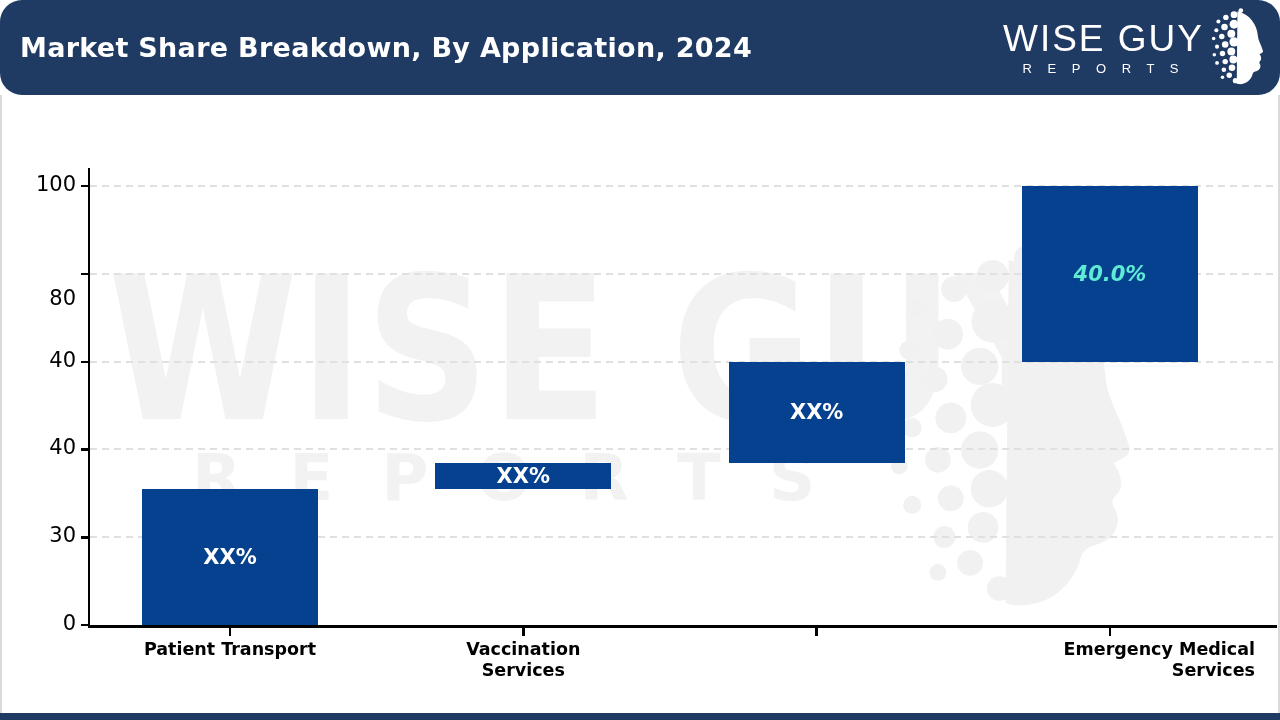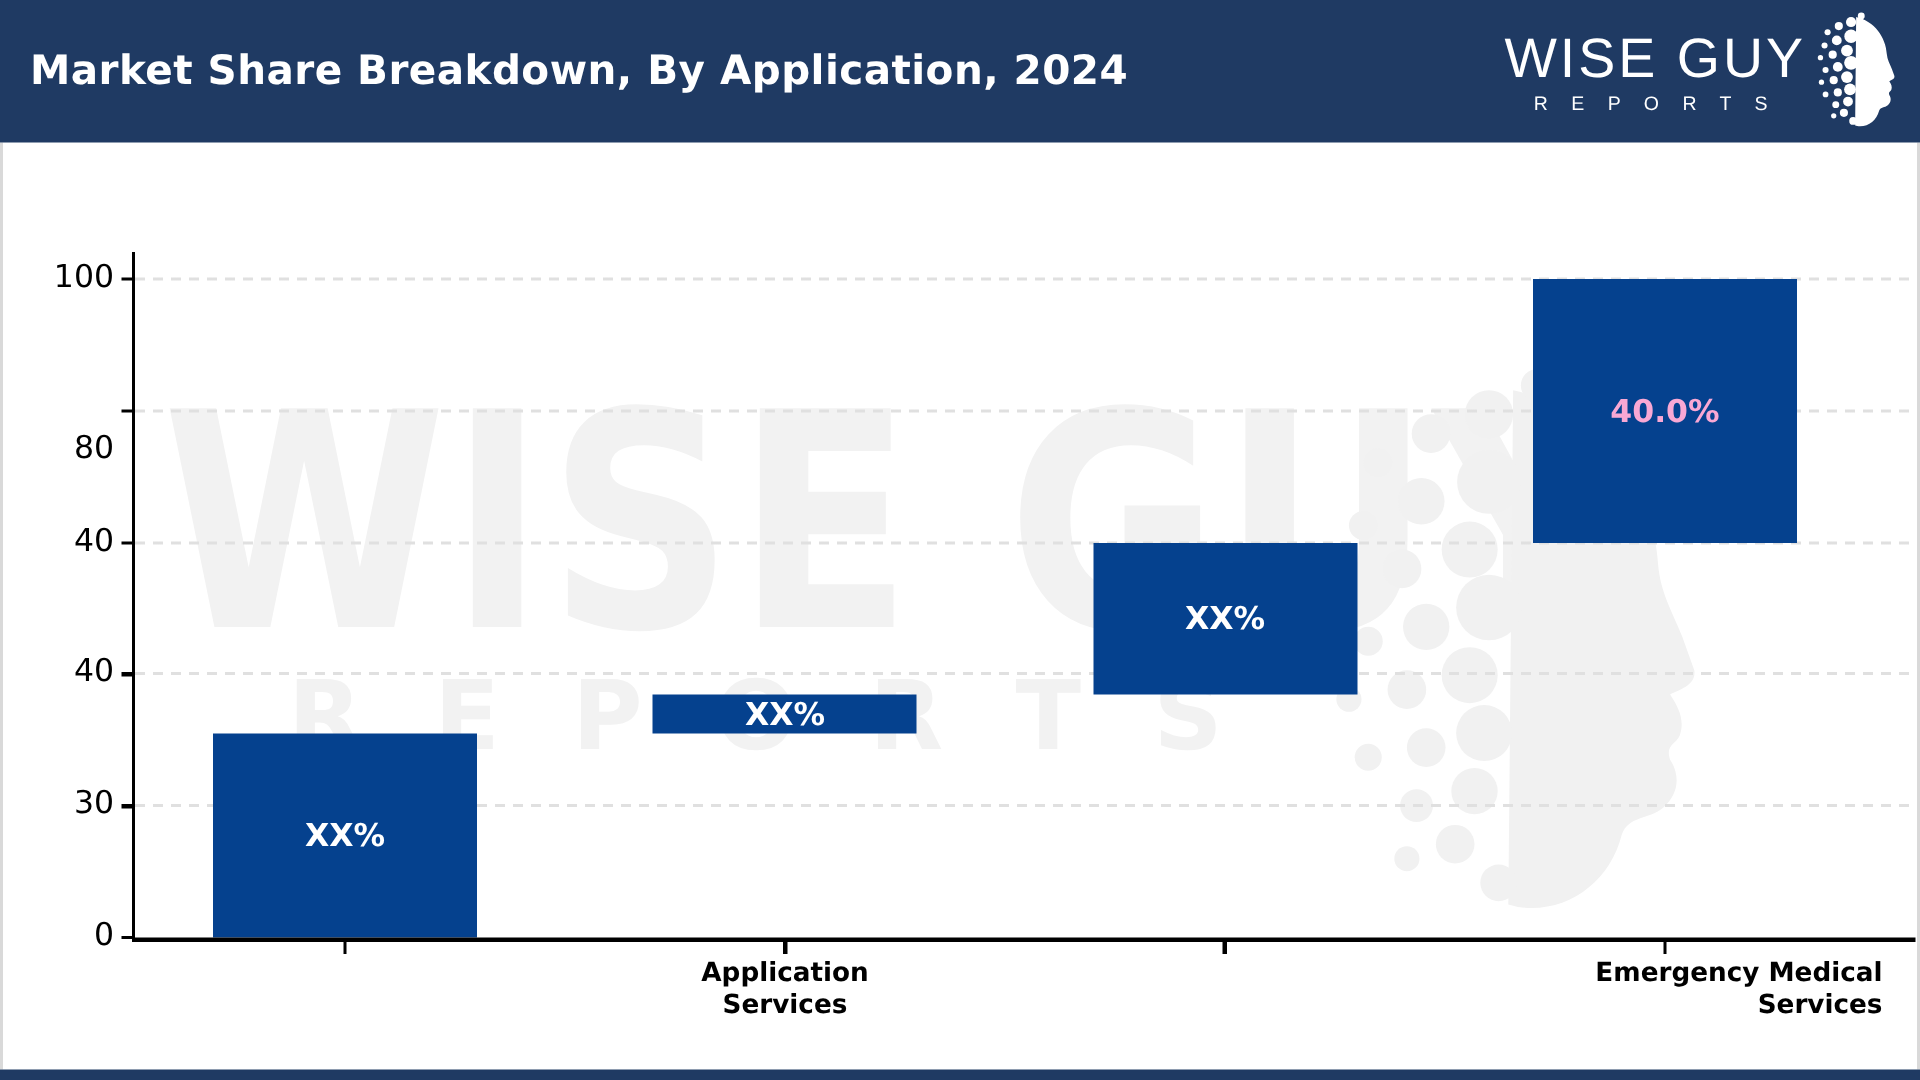--- a/index.html
+++ b/index.html
@@ -4,21 +4,21 @@
 <style>
   html,body { margin:0; padding:0; background:#ffffff; }
   #app {
     position:relative; width:1280px; height:720px; overflow:hidden;
     background:#ffffff; font-family:"DejaVu Sans","Liberation Sans",sans-serif;
   }
   
   #report-header {
     position:absolute; top:0; left:0; width:1280px; height:95px;
     display:flex; align-items:center; justify-content:space-between;
-    box-sizing:border-box; padding:0 14px 0 20px; z-index:6;
+    box-sizing:border-box; padding:0 14px 0 20px; z-index:6;border-radius:22px;
   }
   #chart-title {
     margin:0; color:#ffffff; font-size:27px; font-weight:bold; letter-spacing:.3px;
   }
   .logo { display:flex; align-items:center; color:#ffffff; }
   .logo-text { display:flex; flex-direction:column; align-items:center; line-height:1; }
   .logo-word { font-size:37px; font-weight:500; letter-spacing:2px; font-family:"Liberation Sans",sans-serif; }
   .logo-sub  { font-size:13px; letter-spacing:6px; margin-top:5px; font-family:"Liberation Sans",sans-serif; }
   .logo-face { width:68px; height:82px; margin-left:-6px; color:#ffffff; }
   
@@ -105,32 +105,33 @@
       <div class="tickmark" style="left: 81px; top: 360.6px; width: 9px; height: 2.4px;"></div>
       <div class="ytick-label" style="left: 14px; width: 62px; top: 347.6px;">40</div>
       <div class="tickmark" style="left: 81px; top: 272.8px; width: 9px; height: 2.4px;"></div>
       <div class="ytick-label" style="left: 14px; width: 62px; top: 246px; margin-top: 40px;">80</div>
       <div class="tickmark" style="left: 81px; top: 185px; width: 9px; height: 2.4px;"></div>
       <div class="ytick-label" style="left: 14px; width: 62px; top: 172px;">100</div>
       <div class="bar" style="left: 142px; top: 488.91px; width: 176px; height: 136.09px; background: rgb(5, 65, 142);">
         <span class="bar-label" style="color: rgb(255, 255, 255);">XX%</span>
       </div>
       <div class="tickmark" style="left: 228.8px; top: 627px; width: 2.4px; height: 9px;"></div>
+      <div class="cat-label" style="left: 85px; width: 290px; top: 639px;">Patient Transport</div>
       <div class="bar" style="left: 435.33px; top: 462.57px; width: 176px; height: 26.34px; background: rgb(5, 65, 142);">
         <span class="bar-label" style="color: rgb(255, 255, 255);">XX%</span>
       </div>
       <div class="tickmark" style="left: 522.13px; top: 627px; width: 2.4px; height: 9px;"></div>
-      <div class="cat-label" style="left: 378.33px; width: 290px; top: 639px;">Application
+      <div class="cat-label" style="left: 378.33px; width: 290px; top: 639px;">Vaccination
 Services</div>
       <div class="bar" style="left: 728.66px; top: 361.6px; width: 176px; height: 100.97px; background: rgb(5, 65, 142);">
         <span class="bar-label" style="color: rgb(255, 255, 255);">XX%</span>
       </div>
       <div class="tickmark" style="left: 815.46px; top: 627px; width: 2.4px; height: 9px;"></div>
       <div class="bar" style="left: 1021.99px; top: 186px; width: 176px; height: 175.6px; background: rgb(5, 65, 142);">
-        <span class="bar-label" style="color: #f9a8d4;">40.0%</span>
+        <span class="bar-label" style="color: #5eead4; font-style: italic;">40.0%</span>
       </div>
       <div class="tickmark" style="left: 1108.79px; top: 627px; width: 2.4px; height: 9px;"></div>
       <div class="cat-label" style="left: 964.99px; width: 290px; top: 639px; text-align: right;">Emergency Medical
 Services</div>
       <div class="axisline" style="left: 87.5px; top: 168px; width: 2.5px; height: 459.5px; background: rgb(0, 0, 0);"></div>
       <div class="axisline" style="left: 87.5px; top: 625px; width: 1189.5px; height: 2.5px; background: rgb(0, 0, 0);"></div>
     </div>
 
   <header id="report-header" style="background: rgb(31, 58, 99);">
     <h1 id="chart-title" style="color: rgb(255, 255, 255);">Market Share Breakdown, By Application, 2024</h1>

